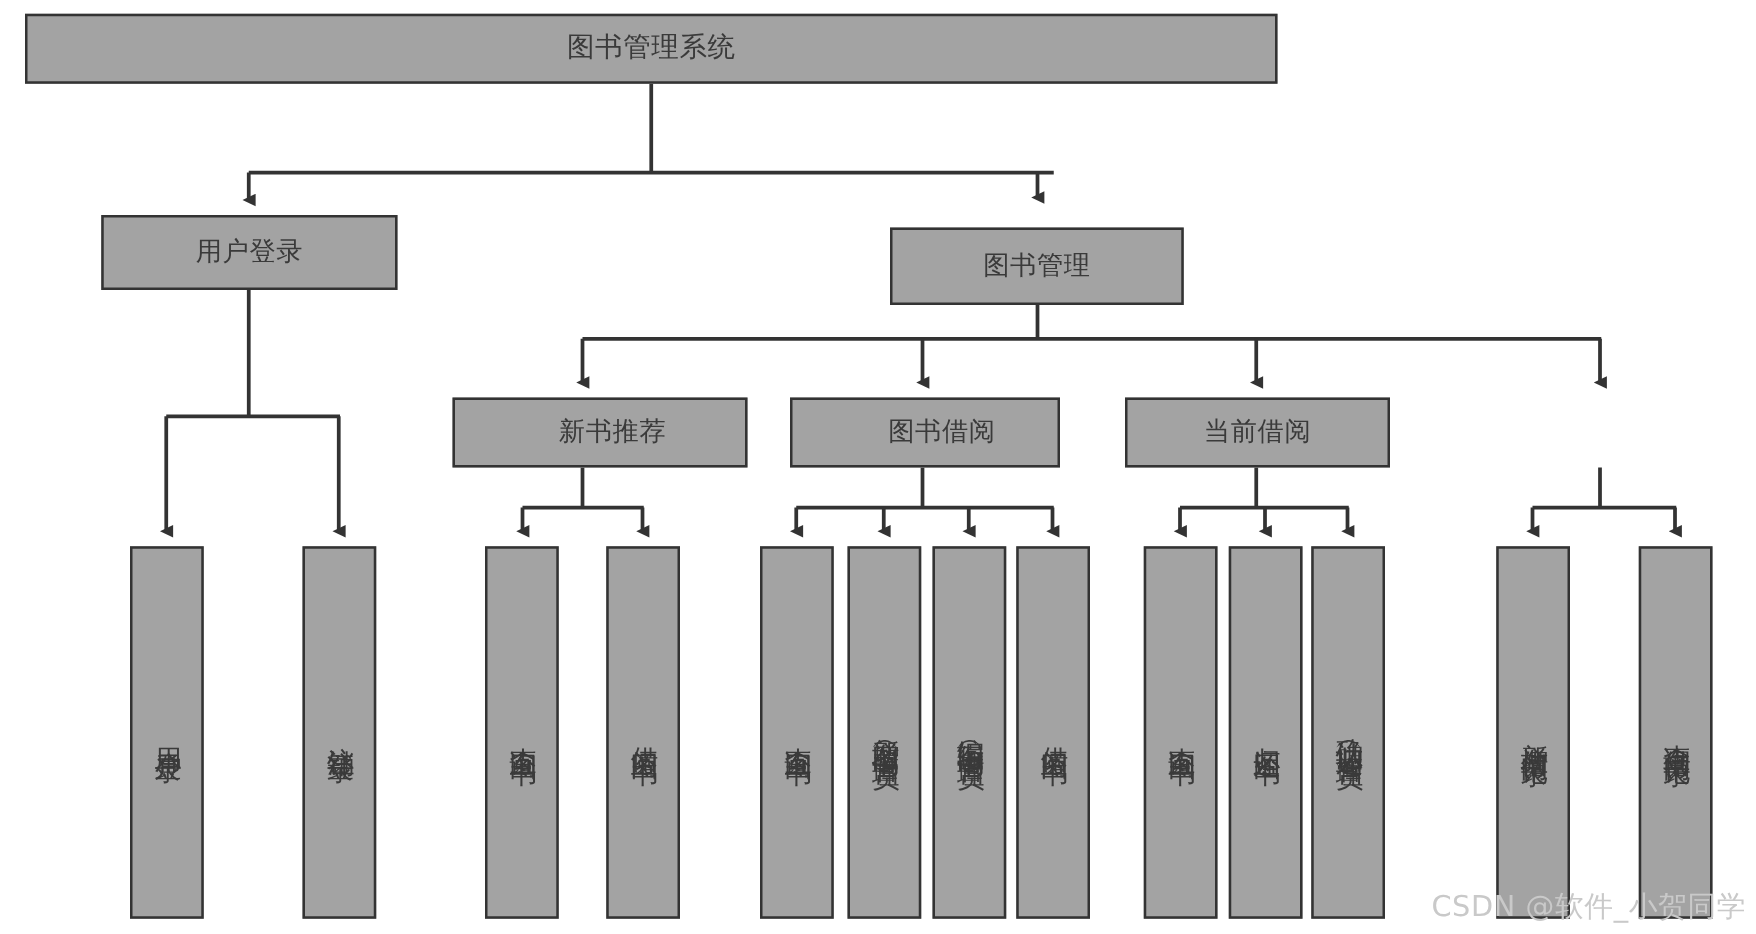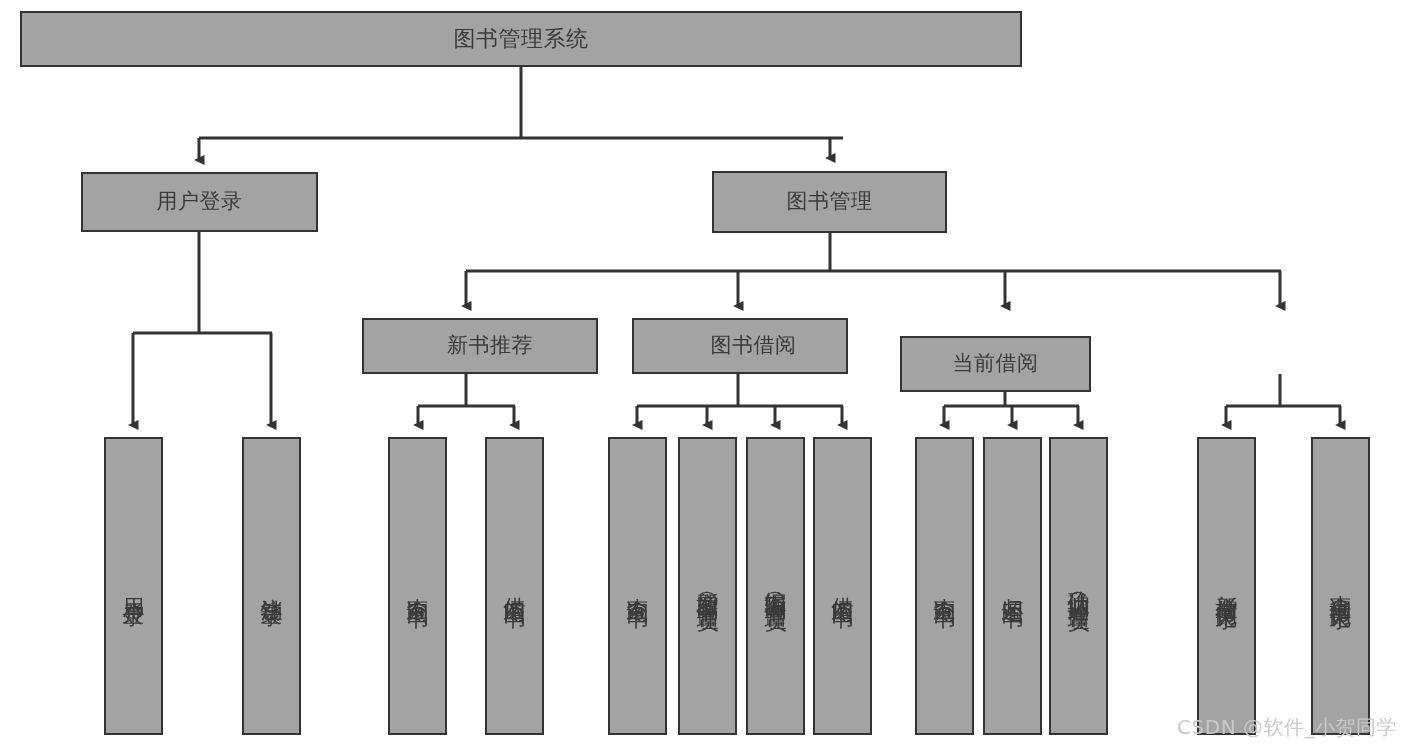--- a/index.html
+++ b/index.html
@@ -59,21 +59,21 @@
     max-height: 100%;
   }
   .node.root .node-label {
     font-size: 22px;
   }
   #watermark {
     position: absolute;
     right: 8px;
     bottom: 6px;
     color: #c9c9c9;
-    font-size: 20px;
+    font-size: 23px;
     letter-spacing: 0.5px;
     z-index: 5;
     user-select: none;
     white-space: nowrap;
   }
 </style>
 </head>
 <body>
 
 <div id="diagram-root">
@@ -129,33 +129,33 @@
   </svg>
 
   <div class="node root" style="left:20px; top:11px; width:1002px; height:56px;">
     <span class="node-label">图书管理系统</span>
   </div>
 
   <div class="node" style="left:81px; top:172px; width:237px; height:60px;">
     <span class="node-label">用户登录</span>
   </div>
 
-  <div class="node" style="left:712px; top:171px; width:235px; height:62px;">
+  <div class="node" style="left:712px; top:182px; width:235px; height:62px;">
     <span class="node-label">图书管理</span>
   </div>
 
   <div class="node" style="left:362px; top:318px; width:236px; height:56px;padding-left:20px;">
     <span class="node-label">新书推荐</span>
   </div>
 
   <div class="node" style="left:632px; top:318px; width:216px; height:56px;padding-left:27px;">
     <span class="node-label">图书借阅</span>
   </div>
 
-  <div class="node" style="left:900px; top:336px; width:191px; height:56px;">
+  <div class="node" style="left:900px; top:318px; width:212px; height:56px;">
     <span class="node-label">当前借阅</span>
   </div>
 
 
   <div class="node vertical" style="left:104px; top:437px; width:59px; height:298px;">
     <span class="node-label">用户登录</span>
   </div>
 
   <div class="node vertical" style="left:242px; top:437px; width:59px; height:298px;">
     <span class="node-label">注销登录</span>

